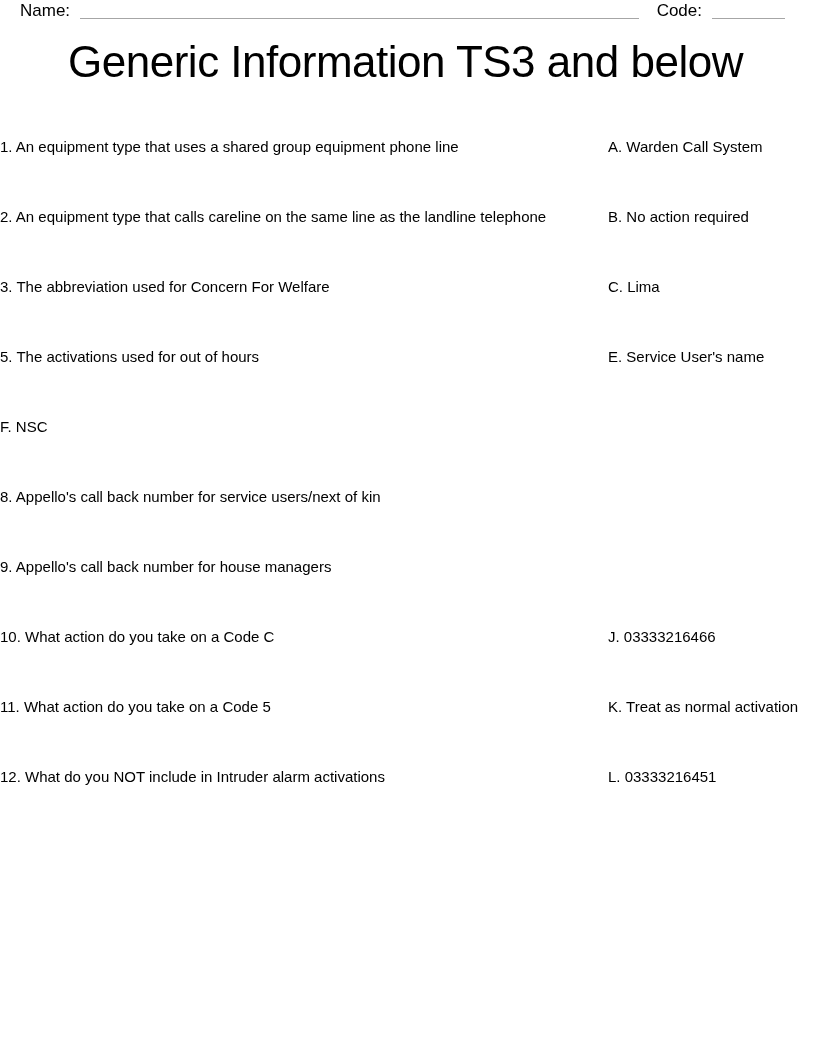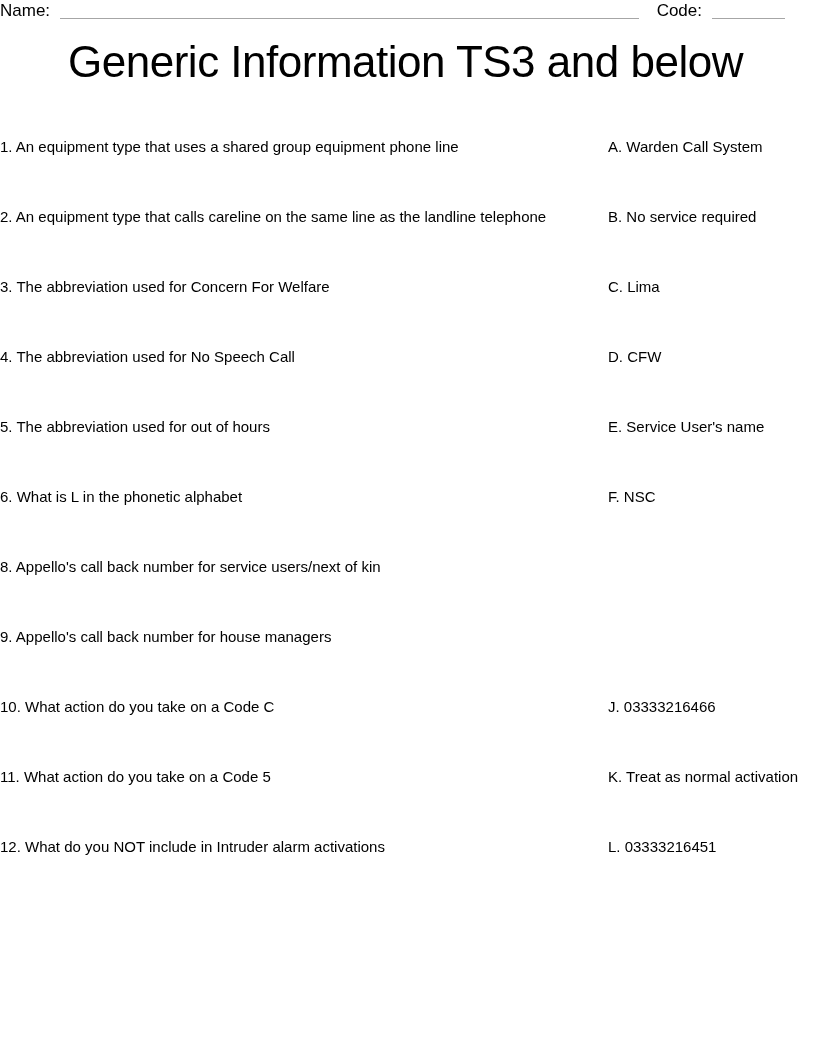--- a/index.html
+++ b/index.html
@@ -18,20 +18,21 @@
     overflow: hidden;
     font-family: "Liberation Sans", "DejaVu Sans", sans-serif;
     color: var(--text, #000);
   }
   
   .sheet-header {
     display: flex;
     align-items: flex-end;
     height: 20px;
     margin-top: 1px;
+    margin-left: 20px;
   }
   .hdr-label {
     font-size: 17px;
     line-height: 20px;
     white-space: nowrap;
   }
   .fill-line {
     border-bottom: 1.5px solid var(--line, #a6a6a6);
     height: 14px;
     margin-bottom: 2px;
@@ -100,62 +101,48 @@
     </div>
   </div>
 
   <div class="row">
     <div class="q">
       <span>2.</span>
       <span>An equipment type that calls careline on the same line as the landline telephone</span>
     </div>
     <div class="a">
       <span>B.</span>
-      <span>No service required</span>
+      <span>No action required</span>
     </div>
   </div>
 
   <div class="row">
     <div class="q">
       <span>3.</span>
       <span>The abbreviation used for Concern For Welfare</span>
     </div>
     <div class="a">
       <span>C.</span>
       <span>Lima</span>
     </div>
   </div>
 
-  <div class="row">
-    <div class="q">
-      <span>4.</span>
-      <span>The abbreviation used for No Speech Call</span>
-    </div>
-    <div class="a">
-      <span>D.</span>
-      <span>CFW</span>
-    </div>
-  </div>
 
   <div class="row">
     <div class="q">
       <span>5.</span>
-      <span>The abbreviation used for out of hours</span>
+      <span>The activations used for out of hours</span>
     </div>
     <div class="a">
       <span>E.</span>
       <span>Service User's name</span>
     </div>
   </div>
 
   <div class="row">
-    <div class="q">
-      <span>6.</span>
-      <span>What is L in the phonetic alphabet</span>
-    </div>
     <div class="a">
       <span>F.</span>
       <span>NSC</span>
     </div>
   </div>
 
 
   <div class="row">
     <div class="q">
       <span>8.</span>

